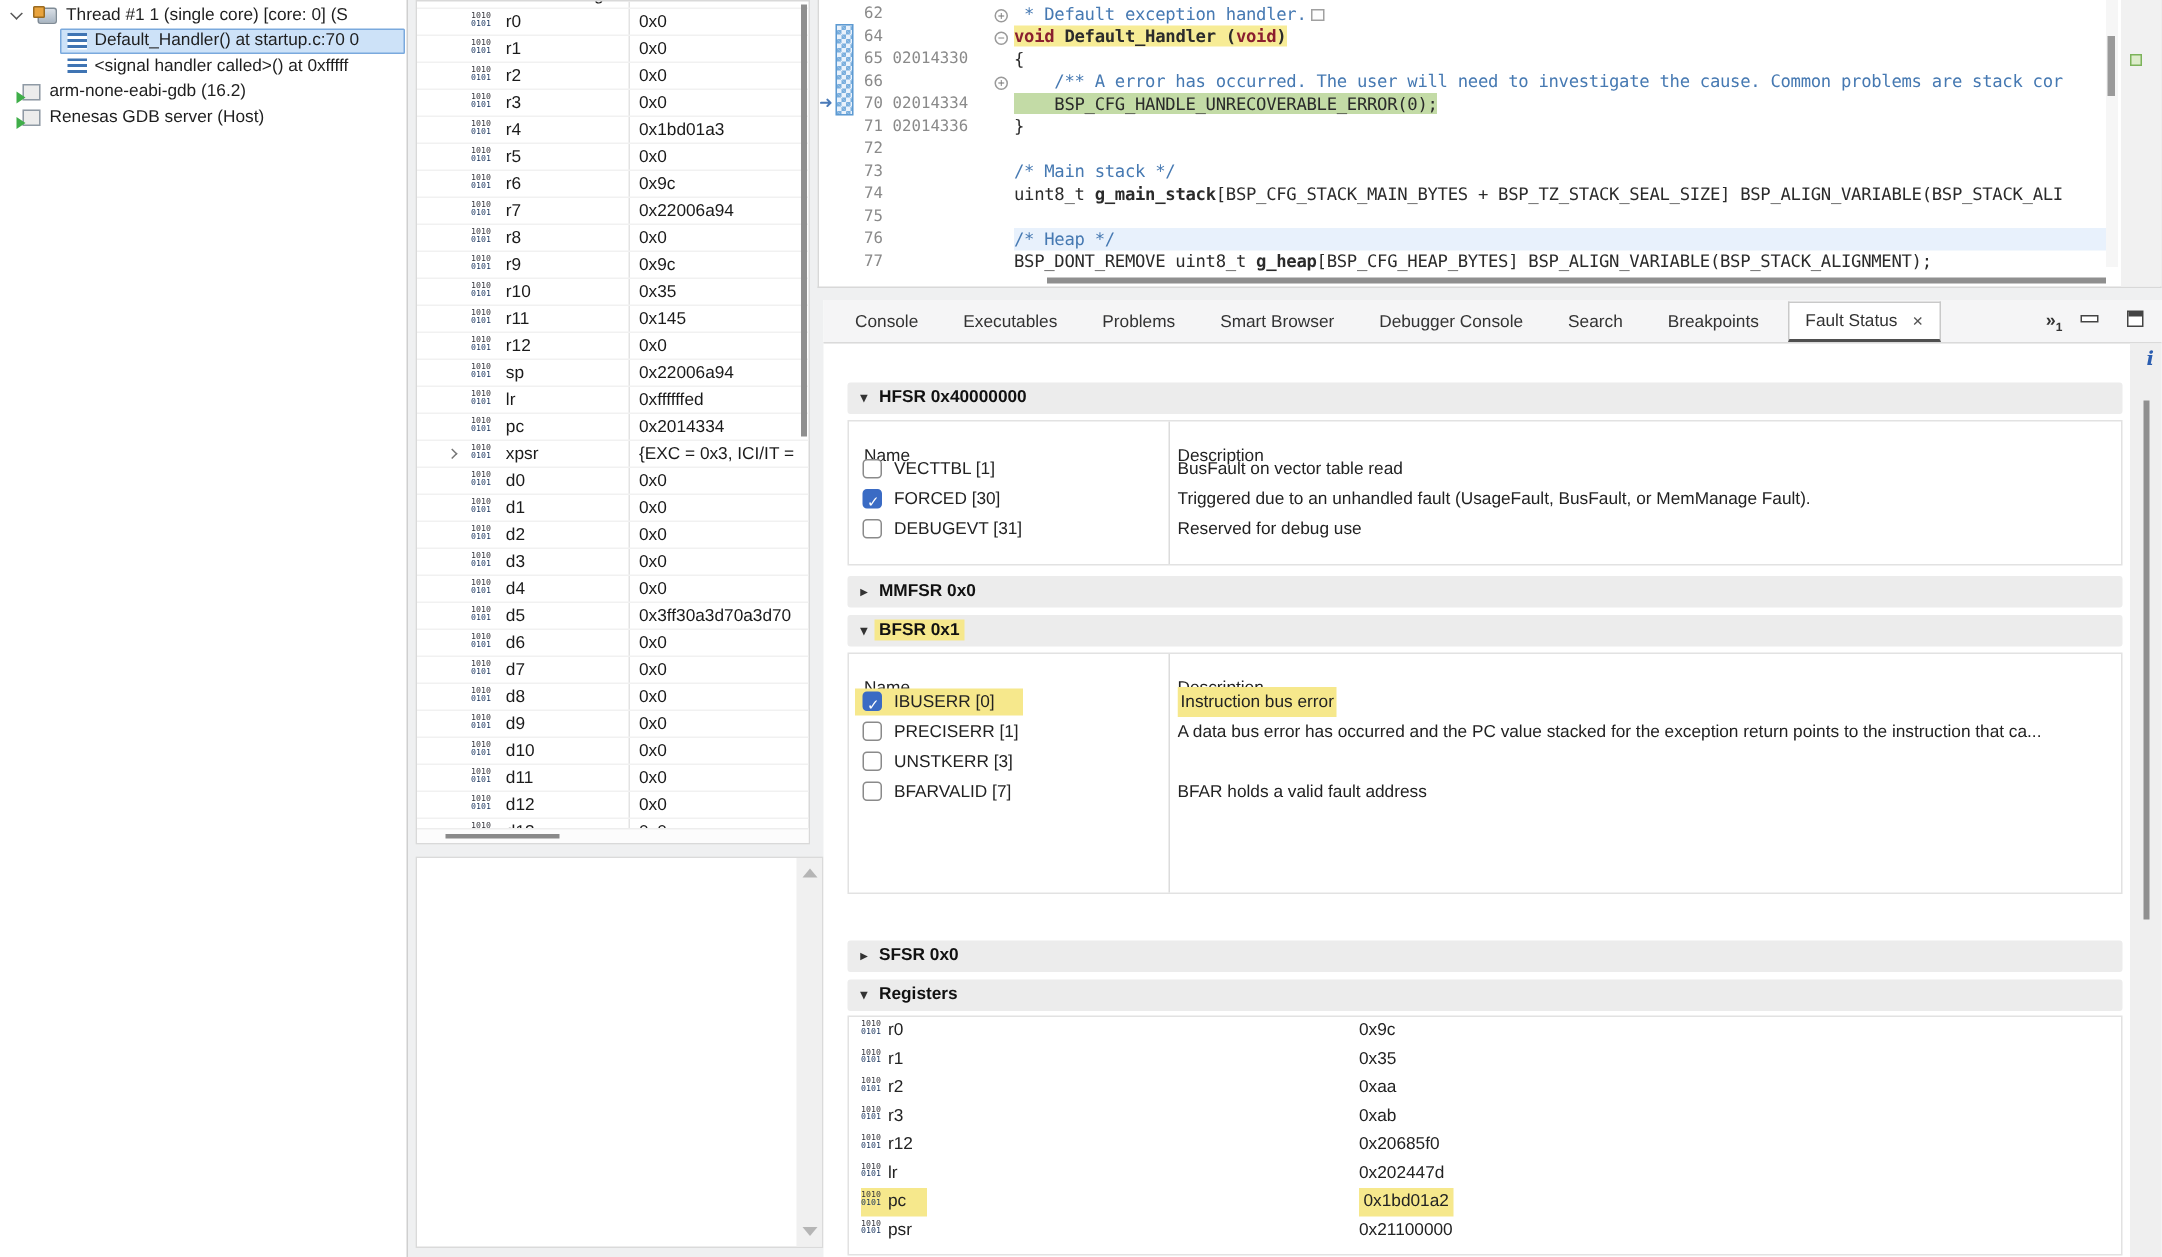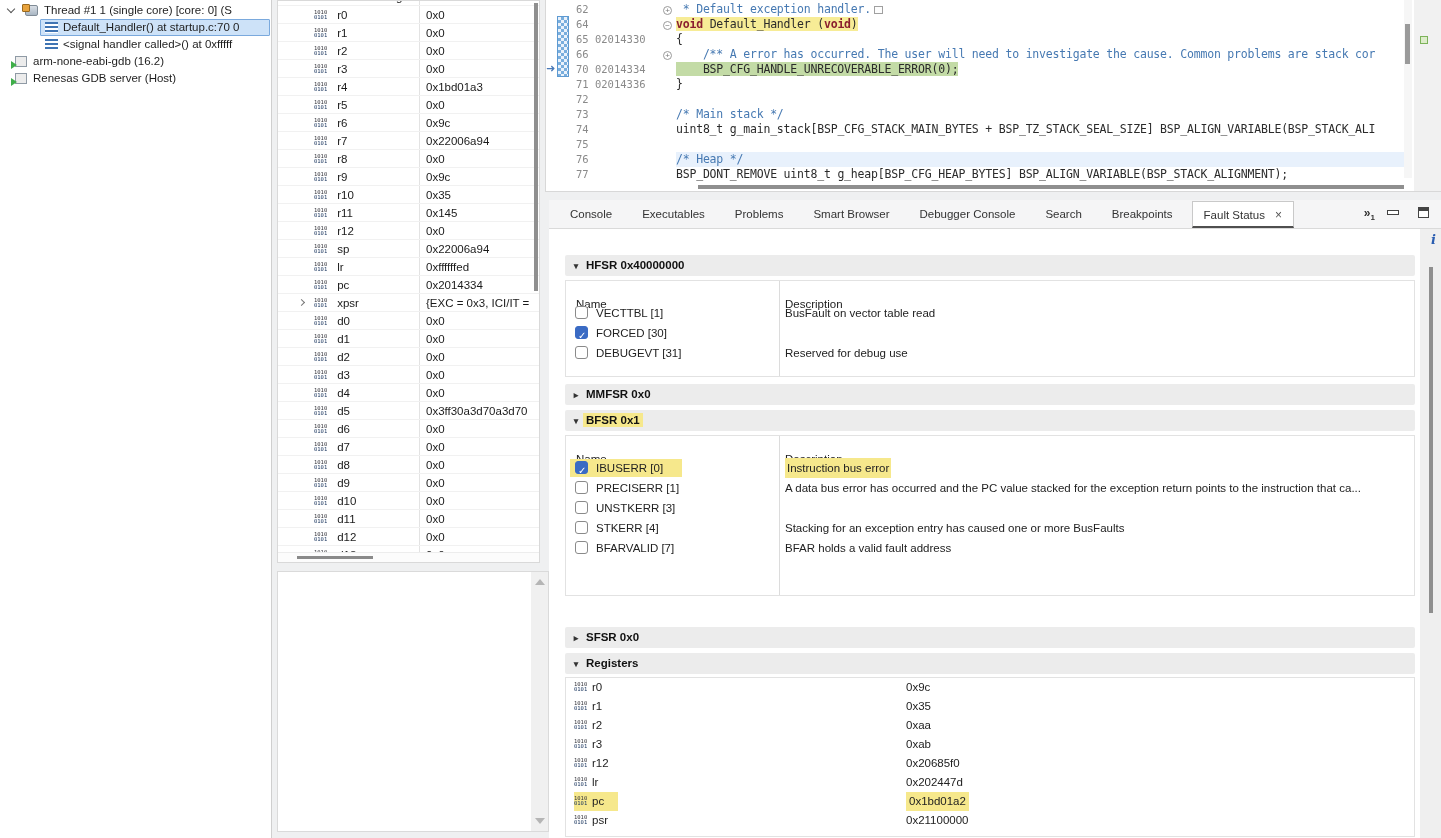--- a/index.html
+++ b/index.html
@@ -58,35 +58,35 @@
   .folds{position:absolute;left:113px;top:2px;width:17px}
   .fold-row{height:15px;line-height:15px;text-align:center}
   .fold-icon{display:inline-block;width:9px;height:9px;border:1px solid #9a9a9a;border-radius:50%;line-height:7px;font-size:8px;color:#777;background:#fff;margin-top:3px}
   .fp::before{content:"+"}
   .fm::before{content:"\2212"}
   .code{position:absolute;left:130px;top:2px;width:728px;height:182px;overflow:hidden;font-family:"DejaVu Sans Mono",monospace;font-size:11.5px;letter-spacing:-0.2px;color:#2b2b2b;white-space:pre}
   .code-row{height:15px;line-height:15px}
   .code-row.cur{background:var(--current-line-blue,#e8f1fc)}
   .kw{color:var(--keyword-color,#8a1f2f);font-weight:bold}
   .doc,.cmt{color:var(--comment-color,#4679b2)}
-  .bd{font-weight:normal}
+  .bd{font-weight:bold}
   .bg-yellow{background:var(--editor-yellow,#f7ec96)}
   .bg-green{background:var(--debug-line-green,#c3dba6)}
   .foldbox{display:inline-block;width:9px;height:8px;border:1px solid #a0a0a0;margin-left:3px;vertical-align:-1px;background:#fdfdfd}
   .ed-vscroll{position:absolute;left:858px;top:0;width:8px;height:178px;background:#f6f6f6}
   .ed-vthumb{position:absolute;left:1px;top:24px;width:5px;height:40px;background:#9a9a9a}
   .ed-ruler{position:absolute;left:868px;top:0;width:27px;bottom:0;background:#f1f1f1}
   .ed-marker{position:absolute;left:6px;top:36px;width:8px;height:8px;border:1px solid #7cb35a;background:#ddeccb}
   .ed-hscroll{position:absolute;left:25px;bottom:1px;height:6px;right:38px}
   .ed-hthumb{position:absolute;left:127px;width:706px;top:1px;height:4px;background:#8f8f8f}
 
   
   #bottom-panel{left:549px;top:200px;width:892px;height:638px;background:#fff}
   .tabbar{position:absolute;left:0;top:0;right:0;height:29px;background:#f5f5f6;border-bottom:1px solid #dadada;display:flex;align-items:flex-end;padding-left:10px}
-  .tab{height:27px;line-height:26px;padding:0 11px;margin-right:8px;font-size:11.5px;color:#333;white-space:nowrap;display:flex;}
+  .tab{height:27px;line-height:26px;padding:0 11px;margin-right:8px;font-size:11.5px;color:#333;white-space:nowrap;display:flex;align-items:center}
   .tab.active{background:#fff;border:1px solid #c9c9c9;border-bottom:2px solid #4f4f4f;gap:10px}
   .tab .x{display:none;color:#555;font-size:12px}
   .tab.closable .x{display:inline}
   .ovf{position:absolute;right:66px;top:6px;font-weight:bold;color:#333;font-size:12px}
   .ovf sub{font-size:8px}
   .win-min{position:absolute;right:42px;top:10px;width:12px;height:5px;border:1px solid #444;background:#fff}
   .win-restore{position:absolute;right:12px;top:7px;width:11px;height:11px;border:1px solid #444;background:#fff}
   .win-restore::before{content:"";position:absolute;left:0;right:0;top:0;height:3px;background:#444}
   .fs-right-strip{position:absolute;right:0;top:29px;bottom:0;width:21px;background:#efefef}
   .info-i{position:absolute;right:5px;top:3px;font-family:"DejaVu Serif",serif;font-style:italic;font-weight:bold;color:#2a5db0;font-size:13px}
@@ -451,20 +451,21 @@
     <div class="f-row">
 
           <span class="cb"></span>
           <span class="f-name">VECTTBL [1]</span>
           <span class="f-desc"><span class="dtext">BusFault on vector table read</span></span>
         </div>
         <div class="f-row">
 
           <span class="cb on"></span>
           <span class="f-name">FORCED [30]</span>
+          <span class="f-desc"><span class="dtext">Triggered due to an unhandled fault (UsageFault, BusFault, or MemManage Fault).</span></span>
         </div>
         <div class="f-row">
 
           <span class="cb"></span>
           <span class="f-name">DEBUGEVT [31]</span>
           <span class="f-desc"><span class="dtext">Reserved for debug use</span></span>
         </div>
       </div>
   </div>
 
@@ -494,26 +495,20 @@
           <span class="f-desc"><span class="dtext">A data bus error has occurred and the PC value stacked for the exception return points to the instruction that ca...</span></span>
         </div>
         <div class="f-row">
 
           <span class="cb"></span>
           <span class="f-name">UNSTKERR [3]</span>
         </div>
         <div class="f-row">
 
           <span class="cb"></span>
-          <span class="f-name">STKERR [4]</span>
-          <span class="f-desc"><span class="dtext">Stacking for an exception entry has caused one or more BusFaults</span></span>
-        </div>
-        <div class="f-row">
-
-          <span class="cb"></span>
           <span class="f-name">BFARVALID [7]</span>
           <span class="f-desc"><span class="dtext">BFAR holds a valid fault address</span></span>
         </div>
       </div>
   </div>
 
   <div class="sec-h" style="top:427px">
     <span class="tri"></span><span class="sec-title">SFSR 0x0</span>
   </div>
 

